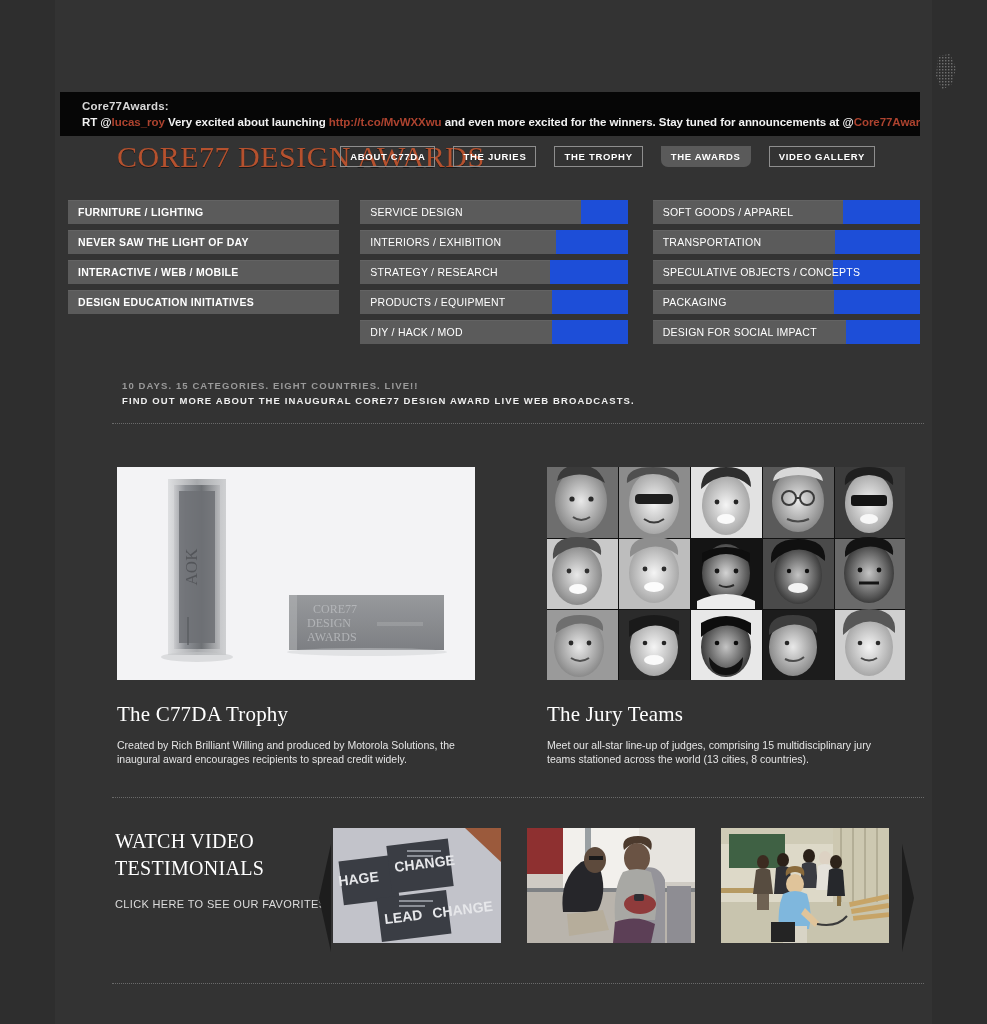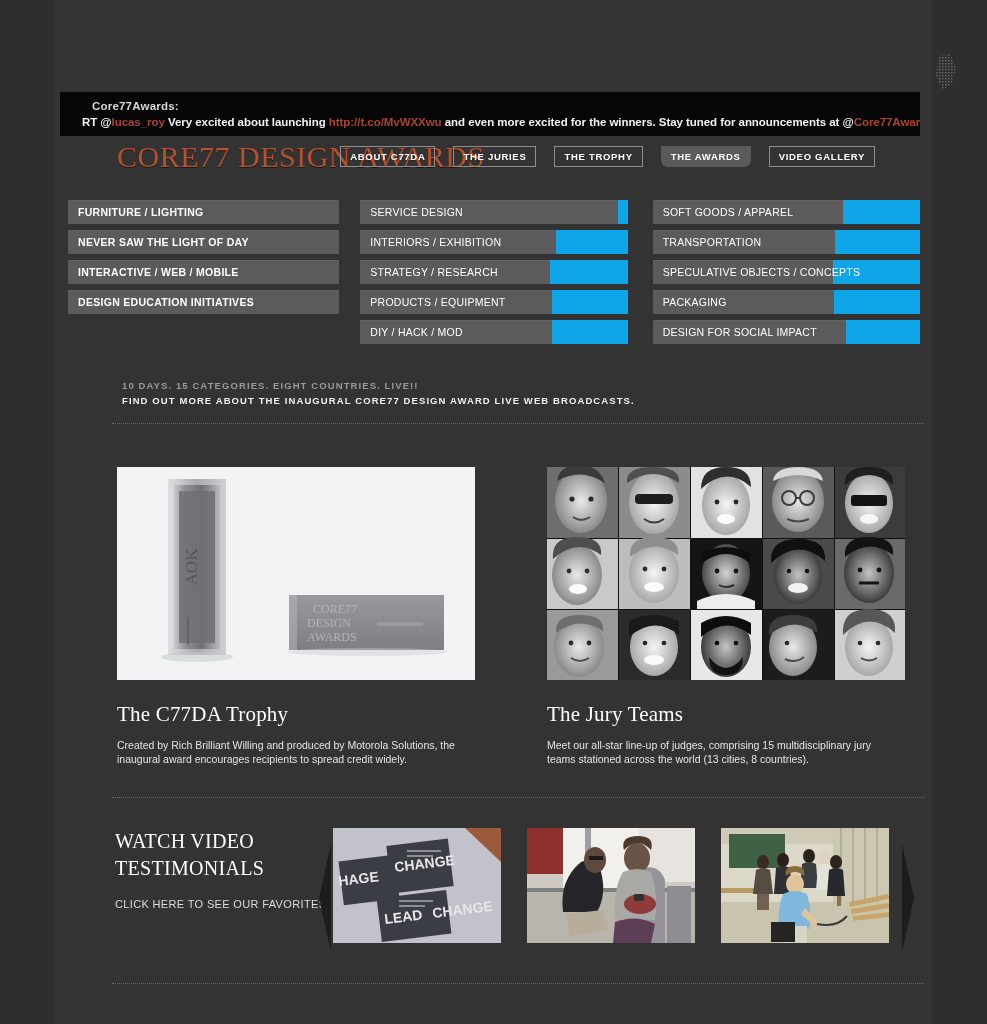--- a/index.html
+++ b/index.html
@@ -45,21 +45,21 @@
     top: 92px;
     width: 860px;
     height: 44px;
     background: #060606;
     padding: 6px 14px 0 22px;
     font-size: 11.5px;
     line-height: 16px;
     font-weight: bold;
     overflow: hidden;
   }
-  #ticker .handle { color: #d8d8d8; display: block; letter-spacing: .2px; margin-left: 10px; }
+  #ticker .handle { color: #d8d8d8; display: block; letter-spacing: .2px; }
   #ticker .tweet  { color: #f2f2f2; white-space: nowrap; letter-spacing: -.05px; }
   #ticker .tweet a,
   #ticker .tweet .lnk { color: #ad432f; text-decoration: none; }
 
   
   #header {
     position: absolute;
     left: 0; top: 140px;
     width: 877px; height: 42px;
   }
@@ -105,21 +105,21 @@
     width: 877px;
     display: flex;
     gap: 25px;
     padding: 0 12px 0 13px;
   }
   .catcol { width: 271px; display: flex; flex-direction: column; }
   .catrow {
     position: relative;
     height: 24px;
     margin-bottom: 6px;
-    background: #0ea5e9;
+    background: #1d4ed8;
   }
   .catbar {
     position: absolute;
     left: 0; top: 0;
     height: 24px;
     background: #5b5b5b;
     display: flex;
     align-items: center;
     padding-left: 10px;
     cursor: pointer;
@@ -313,21 +313,21 @@
       </div>
       <div class="catrow">
         <div class="catbar" style="width:271px">
           <span class="catlabel">DESIGN EDUCATION INITIATIVES</span>
         </div>
       </div>
     </div>
 
     <div class="catcol">
       <div class="catrow">
-        <div class="catbar" style="width:258px">
+        <div class="catbar" style="width:221px">
           <span class="catlabel">SERVICE DESIGN</span>
         </div>
       </div>
       <div class="catrow">
         <div class="catbar" style="width:196px">
           <span class="catlabel">INTERIORS / EXHIBITION</span>
         </div>
       </div>
       <div class="catrow">
         <div class="catbar" style="width:190px">

